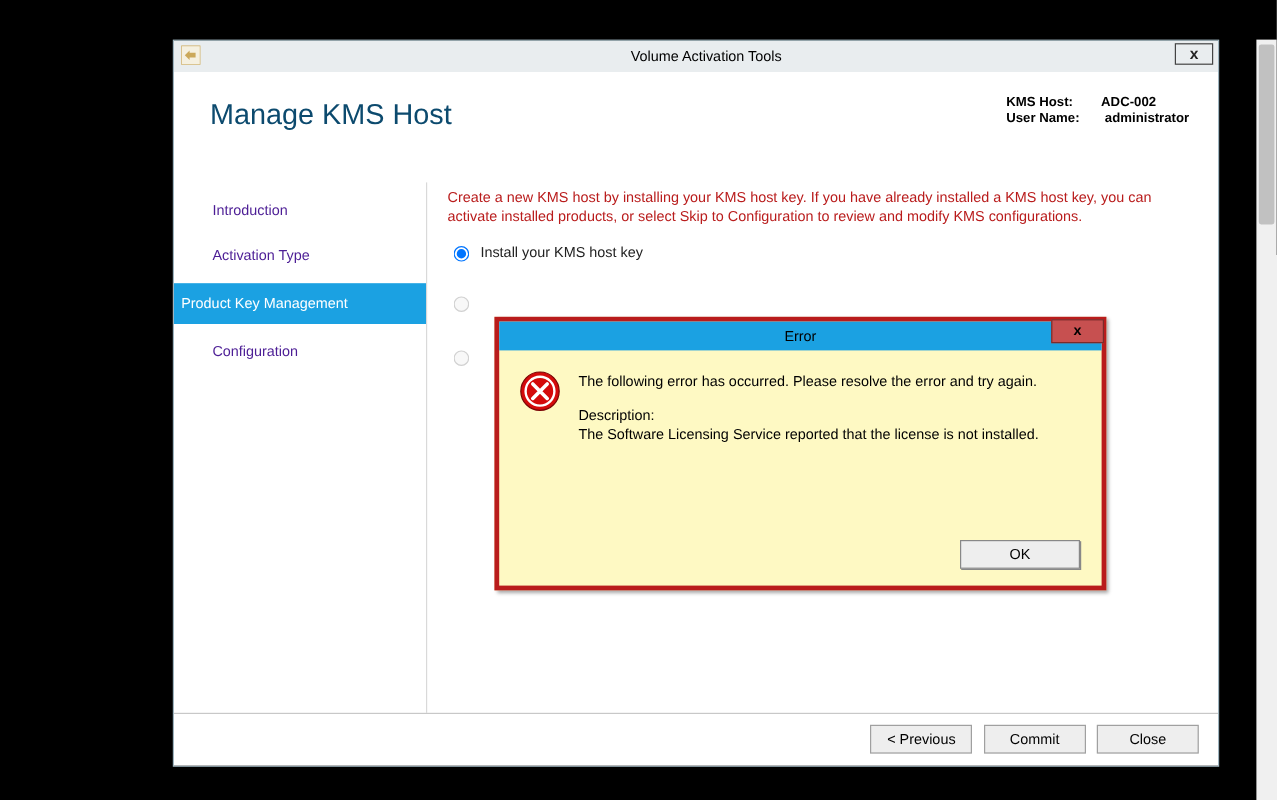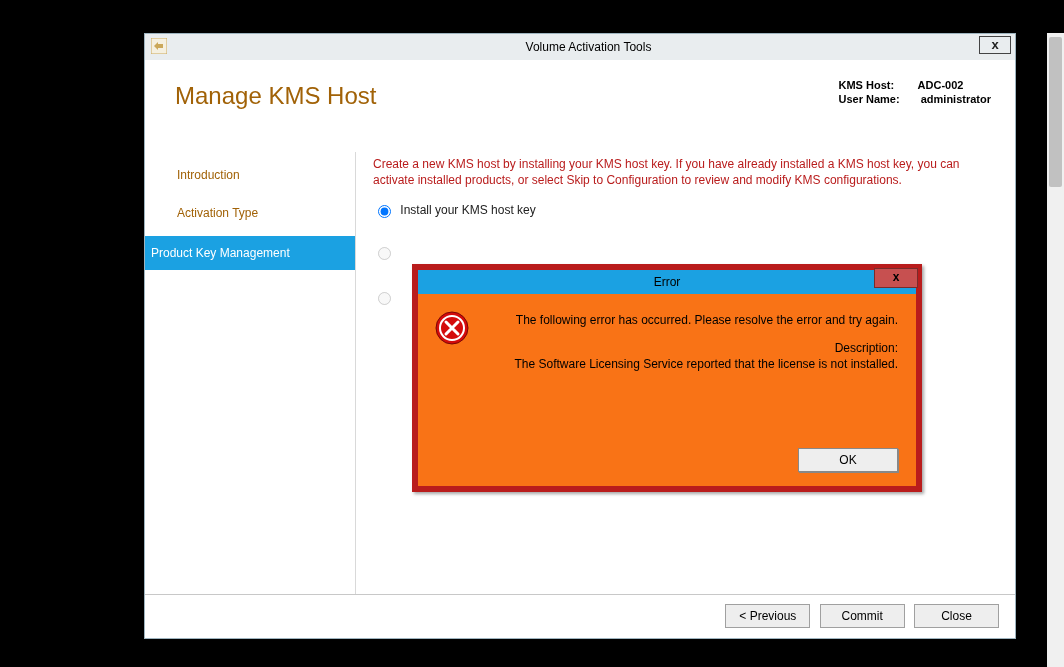--- a/index.html
+++ b/index.html
@@ -8,45 +8,45 @@
   .vscroll .thumb{position:absolute;top:4px;left:2px;right:2px;height:150px;background:#c1c1c1;border-radius:2px;}
   
   .win{position:absolute;left:144px;top:33px;width:872px;height:606px;background:#000;border:1px solid #9eb4bf;box-sizing:border-box;}
   .titlebar{height:26px;background:#e9edef;border-bottom:1px solid #c8c8c8;position:relative;}
   .titlebar .sysicon{position:absolute;left:6px;top:4px;width:16px;height:16px;}
   .titlebar .sysicon svg{display:block;}
   .titlebar .wtitle{position:absolute;left:0;right:0;top:0;line-height:26px;text-align:center;font-size:12px;color:#000;padding-left:17px;}
   .closeBtn{position:absolute;right:4px;top:2px;width:32px;height:18px;background:#e9edef;border:1px solid #444;box-sizing:border-box;text-align:center;line-height:15px;font-weight:bold;font-family:Arial;font-size:13px;}
   .client{position:absolute;left:0;right:0;top:26px;bottom:0;background:#fff;}
   .hdr{position:relative;height:92px;}
-  .hdr .pageTitle{position:absolute;left:30px;top:22px;font-size:24px;font-weight:300;color:#a16207;}
+  .hdr .pageTitle{position:absolute;left:30px;top:22px;font-size:24px;font-weight:300;color:#0c4a6e;}
   .kmsinfo{position:absolute;right:24px;top:18px;font-size:11px;color:#000;line-height:14px;text-align:left;}
   .kmsinfo .lbl{display:inline-block;font-weight:bold;min-width:70px;}
   .kmsinfo .val{display:inline-block;font-weight:bold;margin-left:6px;}
   .body{position:absolute;left:0;right:0;top:92px;bottom:44px;}
   .nav{position:absolute;left:0;top:0;width:210px;height:100%;border-right:1px solid #d9d9d9;}
-  .nav .item{margin:8px 20px;padding:8px 12px;color:#a16207;font-size:12px;cursor:pointer;}
+  .nav .item{margin:8px 20px;padding:8px 12px;color:#4c1d95;font-size:12px;cursor:pointer;}
   .nav .item.sel{background:#1ba1e2;color:#fff;margin:6px 0;padding:10px 6px;}
   .content{position:absolute;left:228px;right:20px;top:4px;bottom:0;}
   .intro{font-size:12px;color:#b91c1c;line-height:16px;}
   .radio{margin-top:14px;}
   .radio input{vertical-align:middle;margin-right:6px;}
   .radio .lbl{vertical-align:middle;}
   .hiddenOpts{margin-top:20px;}
   .hiddenOpts .opt{margin:26px 0;color:#ccc;}
   .footer{position:absolute;left:0;right:0;bottom:0;height:44px;border-top:1px solid #c8c8c8;text-align:right;padding-right:16px;box-sizing:border-box;}
   .footer button{margin-top:9px;margin-left:6px;width:85px;height:24px;background:#eee;border:1px solid #a0a0a0;font-family:inherit;font-size:12px;}
   
-  .dlg{position:absolute;left:412px;top:264px;width:510px;height:228px;border:6px solid #b91c1c;background:#f97316;box-sizing:border-box;box-shadow:2px 2px 3px rgba(0,0,0,0.35);}
+  .dlg{position:absolute;left:412px;top:264px;width:510px;height:228px;border:4px solid #b91c1c;background:#fef9c3;box-sizing:border-box;box-shadow:2px 2px 3px rgba(0,0,0,0.35);}
   .dlg .dtitle{height:24px;background:#1ba1e2;position:relative;}
   .dlg .dtitle .cap{position:absolute;left:0;right:0;top:0;line-height:24px;text-align:center;color:#000;font-size:12px;}
   .dlg .dclose{position:absolute;right:-2px;top:-2px;width:44px;height:20px;background:#c75050;border:1px solid #7a2b2b;box-sizing:border-box;text-align:center;line-height:17px;color:#000;font-weight:bold;font-family:Arial;}
   .dlg .dbody{position:absolute;left:0;right:0;top:24px;bottom:44px;padding:18px 18px 0 18px;box-sizing:border-box;}
   .eicon{position:absolute;left:16px;top:16px;width:36px;height:36px;}
-  .etxt{margin-left:48px;font-size:12px;line-height:16px;color:#000;text-align:right;}
+  .etxt{margin-left:48px;font-size:12px;line-height:16px;color:#000;}
   .etxt .e1{margin-bottom:12px;}
   .dlg .dfoot{position:absolute;left:0;right:0;bottom:0;height:44px;text-align:right;padding-right:18px;box-sizing:border-box;}
   .dlg .dfoot button{margin-top:6px;width:100px;height:24px;background:#eee;border:1px solid #888;box-shadow:1px 1px 0 #888;font-family:inherit;font-size:12px;}
 </style>
 </head>
 <body>
 
 <div class="vscroll">
   <div class="thumb"></div>
 </div>
@@ -76,20 +76,21 @@
           <span class="val" style="margin-left:18px">administrator</span>
         </div>
       </div>
     </div>
 
     <div class="body">
       <div class="nav">
         <div class="item">Introduction</div>
         <div class="item">Activation Type</div>
         <div class="item sel">Product Key Management</div>
+        <div class="item">Configuration</div>
       </div>
 
       <div class="content">
         <div class="intro">Create a new KMS host by installing your KMS host key. If you have already installed a KMS host key, you can activate installed products, or select Skip to Configuration to review and modify KMS configurations.</div>
         <div class="radio">
           <input type="radio" checked="" style="">
           <span class="lbl">Install your KMS host key</span>
         </div>
         <div class="hiddenOpts">
           <div class="opt"><input type="radio" disabled="" style=""></div>

